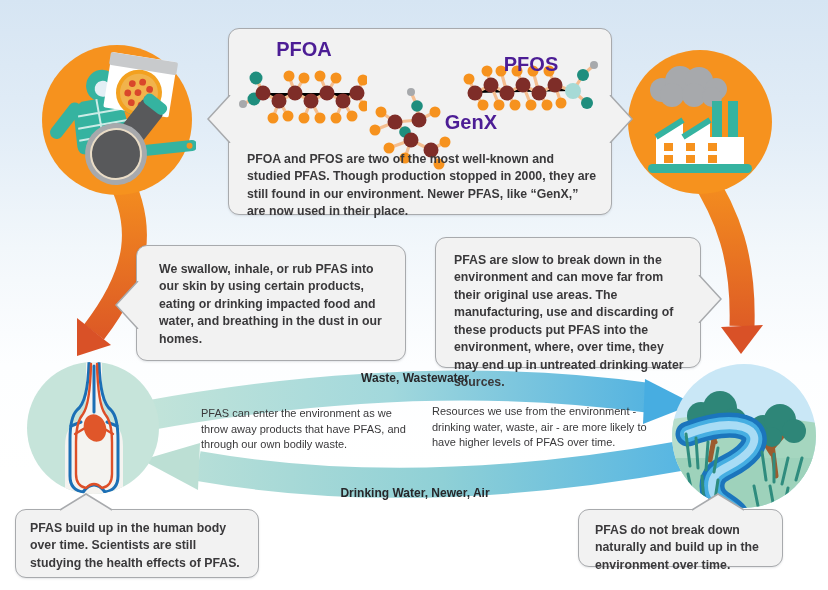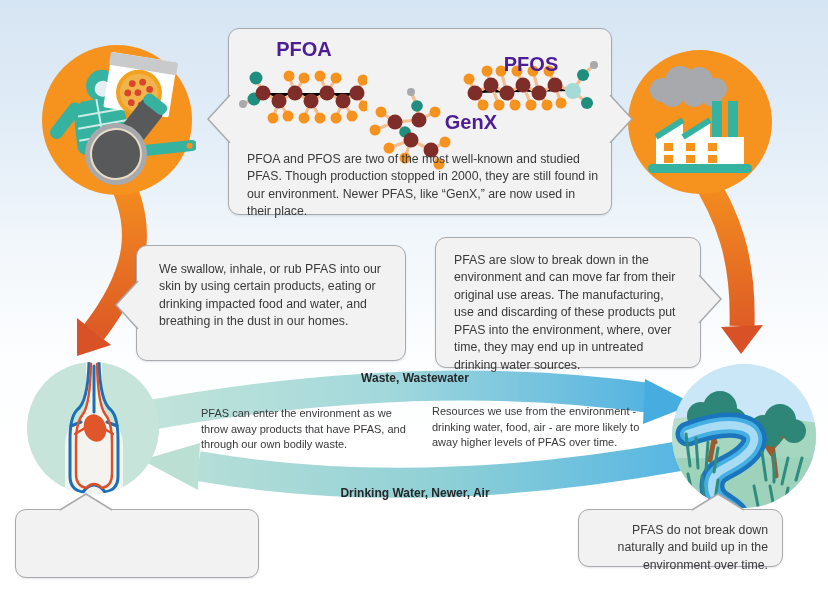--- a/index.html
+++ b/index.html
@@ -9,21 +9,21 @@
     background:linear-gradient(180deg,#D6E5F3 0%,#E2EDF7 22%,#F2F7FB 42%,#FDFEFF 62%,#FFFFFF 80%);
   }
   svg{display:block;}
   .layer{position:absolute;left:0;top:0;}
   .abs{position:absolute;}
   
   .panel{
     position:absolute;background:#F2F2F2;border:1.5px solid #A8AAAD;border-radius:11px;
     box-shadow:0 1px 2px rgba(80,90,100,.15);box-sizing:border-box;z-index:3;
   }
-  .panel p{margin:0;font-size:12.3px;line-height:1.42;font-weight:400;color:#3A393B;}
+  .panel p{margin:0;font-size:12.3px;line-height:1.42;font-weight:700;color:#3A393B;}
   .tail{position:absolute;z-index:4;}
   
   .mol-label{position:absolute;font-size:20px;font-weight:700;color:#4c1d95;text-align:center;z-index:2;}
   .mol-desc{position:absolute;left:18px;right:12px;top:122px;}
   
   .arrow-label{position:absolute;z-index:3;font-size:12px;font-weight:700;color:#28272A;text-align:center;}
   .cycle-text{position:absolute;z-index:3;font-size:11px;line-height:1.43;font-weight:400;color:#39383A;}
   .circle{position:absolute;z-index:2;}
 </style>
 </head>
@@ -344,30 +344,31 @@
       <polygon points="1,0 23,24 1,48 0,48 0,0" fill="#F2F2F2"></polygon>
       <path d="M1,0 L23,24 L1,48" fill="none" stroke="#A8AAAD" stroke-width="1.5"></path>
     </svg>
     <p>PFAS are slow to break down in the environment and can move far from their original use areas. The manufacturing, use and discarding of these products put PFAS into the environment, where, over time, they may end up in untreated drinking water sources.</p>
   </div>
 
   <div class="arrow-label" style="left:290px;top:371px;width:250px;">Waste, Wastewater</div>
   <div class="arrow-label" style="left:280px;top:486px;width:270px;">Drinking Water, Newer, Air</div>
 
   <div class="cycle-text" style="left:201px;top:406px;width:208px;">PFAS can enter the environment as we throw away products that have PFAS, and through our own bodily waste.</div>
-  <div class="cycle-text" style="left:432px;top:404px;width:216px;">Resources we use from the environment - drinking water, food, air - are more likely to away higher levels of PFAS over time.</div>
+  <div class="cycle-text" style="left:432px;top:404px;width:216px;">Resources we use from the environment - drinking water, waste, air - are more likely to have higher levels of PFAS over time.</div>
 
   <div class="panel" style="left:15px;top:509px;width:244px;height:69px;padding:10px 12px 0 14px;">
     <svg class="tail" style="left:44px;top:-17px;" width="52" height="22">
       <polygon points="0,17 26,1 52,17 52,21 0,21" fill="#F2F2F2"></polygon>
       <path d="M0,17 L26,1 L52,17" fill="none" stroke="#A8AAAD" stroke-width="1.5"></path>
     </svg>
-  </div>
-
-  <div class="panel" style="left:578px;top:509px;width:205px;height:58px;padding:12px 14px 0 16px;text-align:right;">
+    <p>PFAS build up in the human body over time. Scientists are still studying the health effects of PFAS.</p>
+  </div>
+
+  <div class="panel" style="left:578px;top:509px;width:205px;height:58px;padding:12px 8px 0 16px;">
     <svg class="tail" style="left:113px;top:-17px;" width="52" height="22">
       <polygon points="0,17 26,1 52,17 52,21 0,21" fill="#F2F2F2"></polygon>
       <path d="M0,17 L26,1 L52,17" fill="none" stroke="#A8AAAD" stroke-width="1.5"></path>
     </svg>
     <p>PFAS do not break down naturally and build up in the environment over time.</p>
   </div>
 
 </div>
 
 </body></html>

